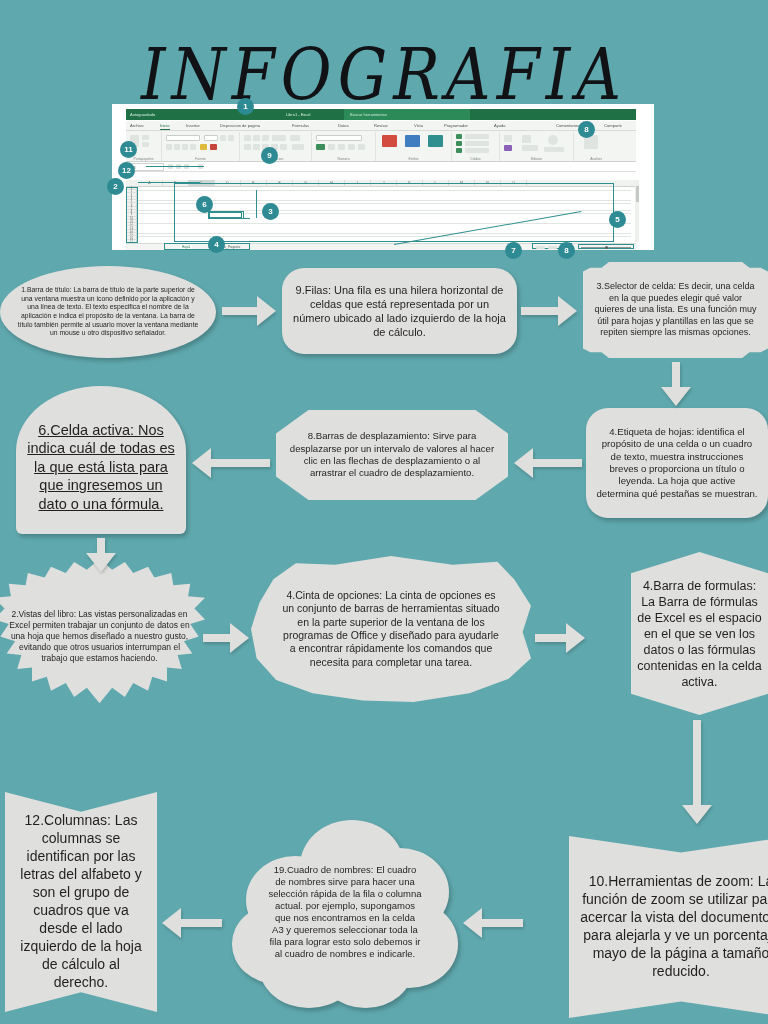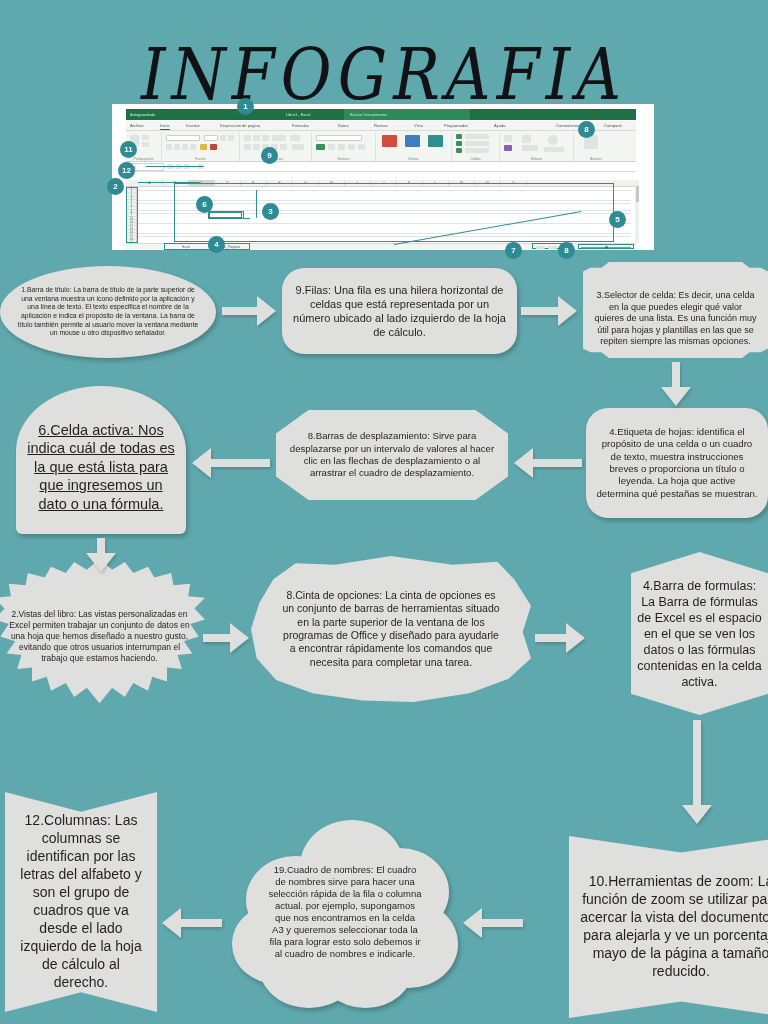--- a/index.html
+++ b/index.html
@@ -433,37 +433,37 @@
     <div class="badge" style="left: 558px; top: 242px;">8</div>
   </div>
 
 <div id="boxes-layer">
     <div class="box sh-ellipse" style="left: 0px; top: 266px; width: 216px; height: 92px; font-size: 6.8px; padding: 14px 16px;">
       <span>1.Barra de título: La barra de título de la parte superior de una ventana muestra un icono definido por la aplicación y una línea de texto. El texto especifica el nombre de la aplicación e indica el propósito de la ventana. La barra de título también permite al usuario mover la ventana mediante un mouse u otro dispositivo señalador.</span>
     </div>
     <div class="box sh-round" style="left: 282px; top: 268px; width: 235px; height: 86px; font-size: 11px;">
       <span>9.Filas: Una fila es una hilera horizontal de celdas que está representada por un número ubicado al lado izquierdo de la hoja de cálculo.</span>
     </div>
-    <div class="box sh-plaque" style="left: 583px; top: 262px; width: 185px; height: 96px; font-size: 9px; align-items: flex-end;">
+    <div class="box sh-plaque" style="left: 583px; top: 262px; width: 185px; height: 96px; font-size: 9px;">
       <span>3.Selector de celda: Es decir, una celda en la que puedes elegir qué valor quieres de una lista. Es una función muy útil para hojas y plantillas en las que se repiten siempre las mismas opciones.</span>
     </div>
     <div class="box sh-round" style="left: 586px; top: 408px; width: 182px; height: 110px; font-size: 9.6px;">
       <span>4.Etiqueta de hojas: identifica el propósito de una celda o un cuadro de texto, muestra instrucciones breves o proporciona un título o leyenda. La hoja que active determina qué pestañas se muestran.</span>
     </div>
     <div class="box sh-octagon" style="left: 276px; top: 410px; width: 232px; height: 90px; font-size: 9.6px;">
       <span>8.Barras de desplazamiento: Sirve para desplazarse por un intervalo de valores al hacer clic en las flechas de desplazamiento o al arrastrar el cuadro de desplazamiento.</span>
     </div>
     <div class="box sh-arch" style="left: 16px; top: 386px; width: 170px; height: 148px; font-size: 14.5px; padding: 24px 10px 10px;">
       <span>6.Celda activa: Nos indica cuál de todas es la que está lista para que ingresemos un dato o una fórmula.</span>
     </div>
     <div class="box sh-star" style="left: -6px; top: 559px; width: 211px; height: 155px; font-size: 8.5px; padding: 26px 14px;">
       <span>2.Vistas del libro: Las vistas personalizadas en Excel permiten trabajar un conjunto de datos en una hoja que hemos diseñado a nuestro gusto, evitando que otros usuarios interrumpan el trabajo que estamos haciendo.</span>
     </div>
     <div class="box sh-hexpoly" style="left: 251px; top: 556px; width: 280px; height: 146px; font-size: 10.5px; padding: 18px 30px;">
-      <span>8.Cinta de opciones: La cinta de opciones es un conjunto de barras de herramientas situado en la parte superior de la ventana de los programas de Office y diseñado para ayudarle a encontrar rápidamente los comandos que necesita para completar una tarea.</span>
+      <span>4.Cinta de opciones: La cinta de opciones es un conjunto de barras de herramientas situado en la parte superior de la ventana de los programas de Office y diseñado para ayudarle a encontrar rápidamente los comandos que necesita para completar una tarea.</span>
     </div>
     <div class="box sh-vhex" style="left: 631px; top: 552px; width: 137px; height: 163px; font-size: 12.5px; padding: 14px 6px;">
       <span>4.Barra de formulas: La Barra de fórmulas de Excel es el espacio en el que se ven los datos o las fórmulas contenidas en la celda activa.</span>
     </div>
     <div class="box sh-ribbon" style="left: 569px; top: 836px; width: 224px; height: 182px; font-size: 14px; padding: 22px 8px; justify-content: flex-end;">
       <span>10.Herramientas de zoom: La función de zoom se utilizar para acercar la vista del documento o para alejarla y ve un porcentaje mayo de la página a tamaño reducido.</span>
     </div>
     <div class="cloud-wrap" style="left: 232px; top: 812px; width: 226px; height: 200px;">
       <div class="cloud-puff" style="left: 13.56px; top: 44px; width: 99.44px; height: 88px;"></div>
       <div class="cloud-puff" style="left: 67.8px; top: 8px; width: 103.96px; height: 92px;"></div>

